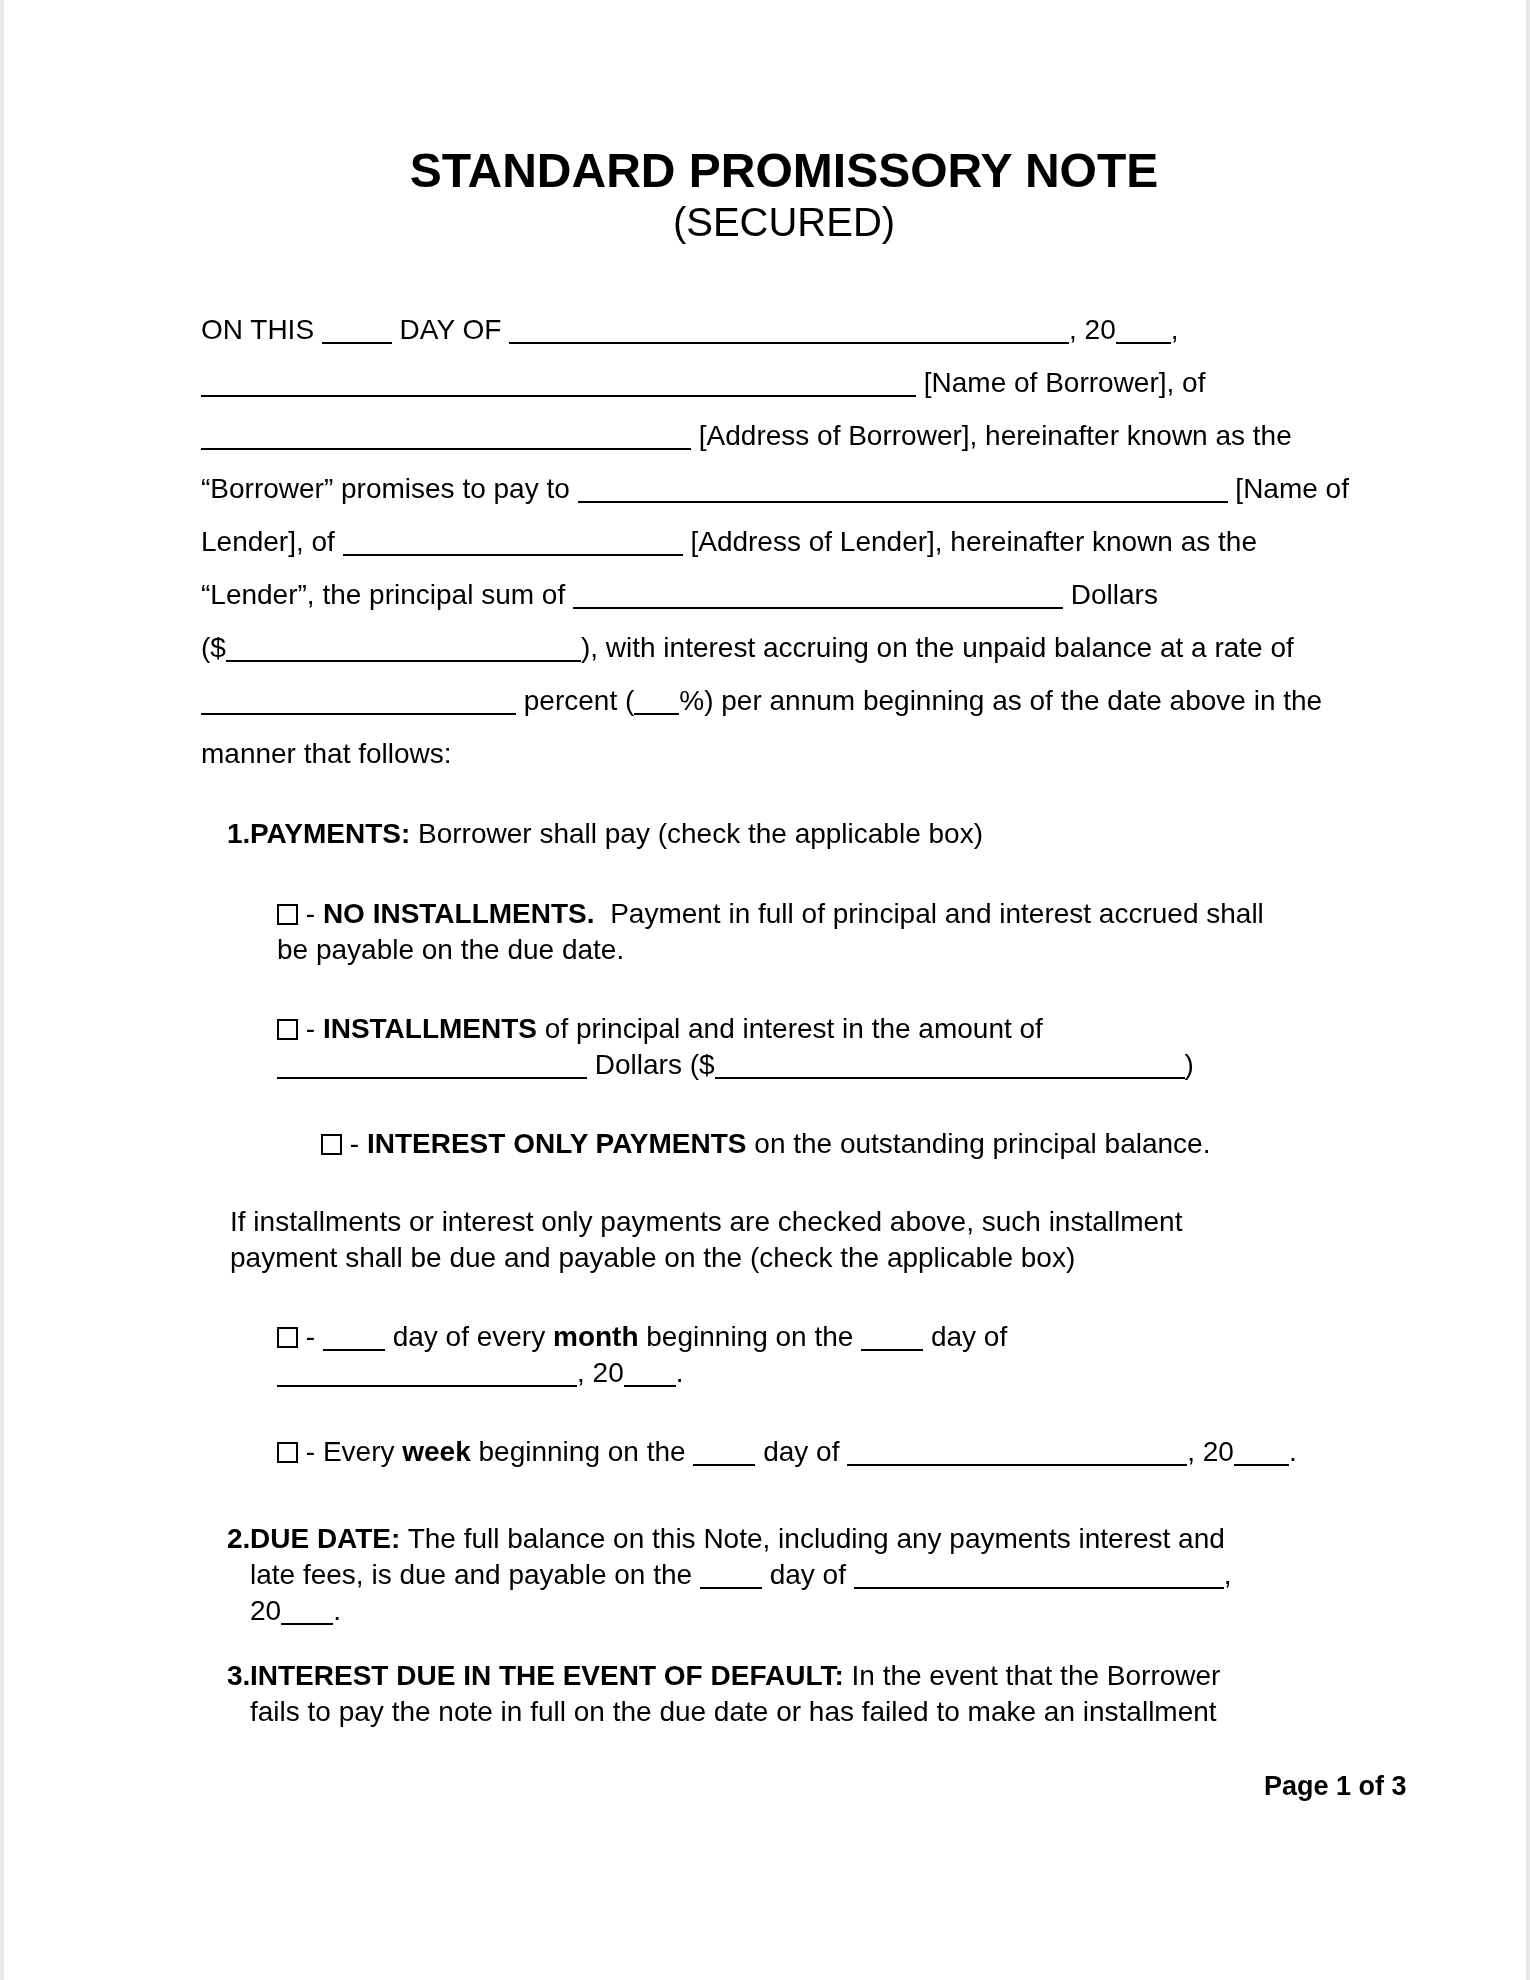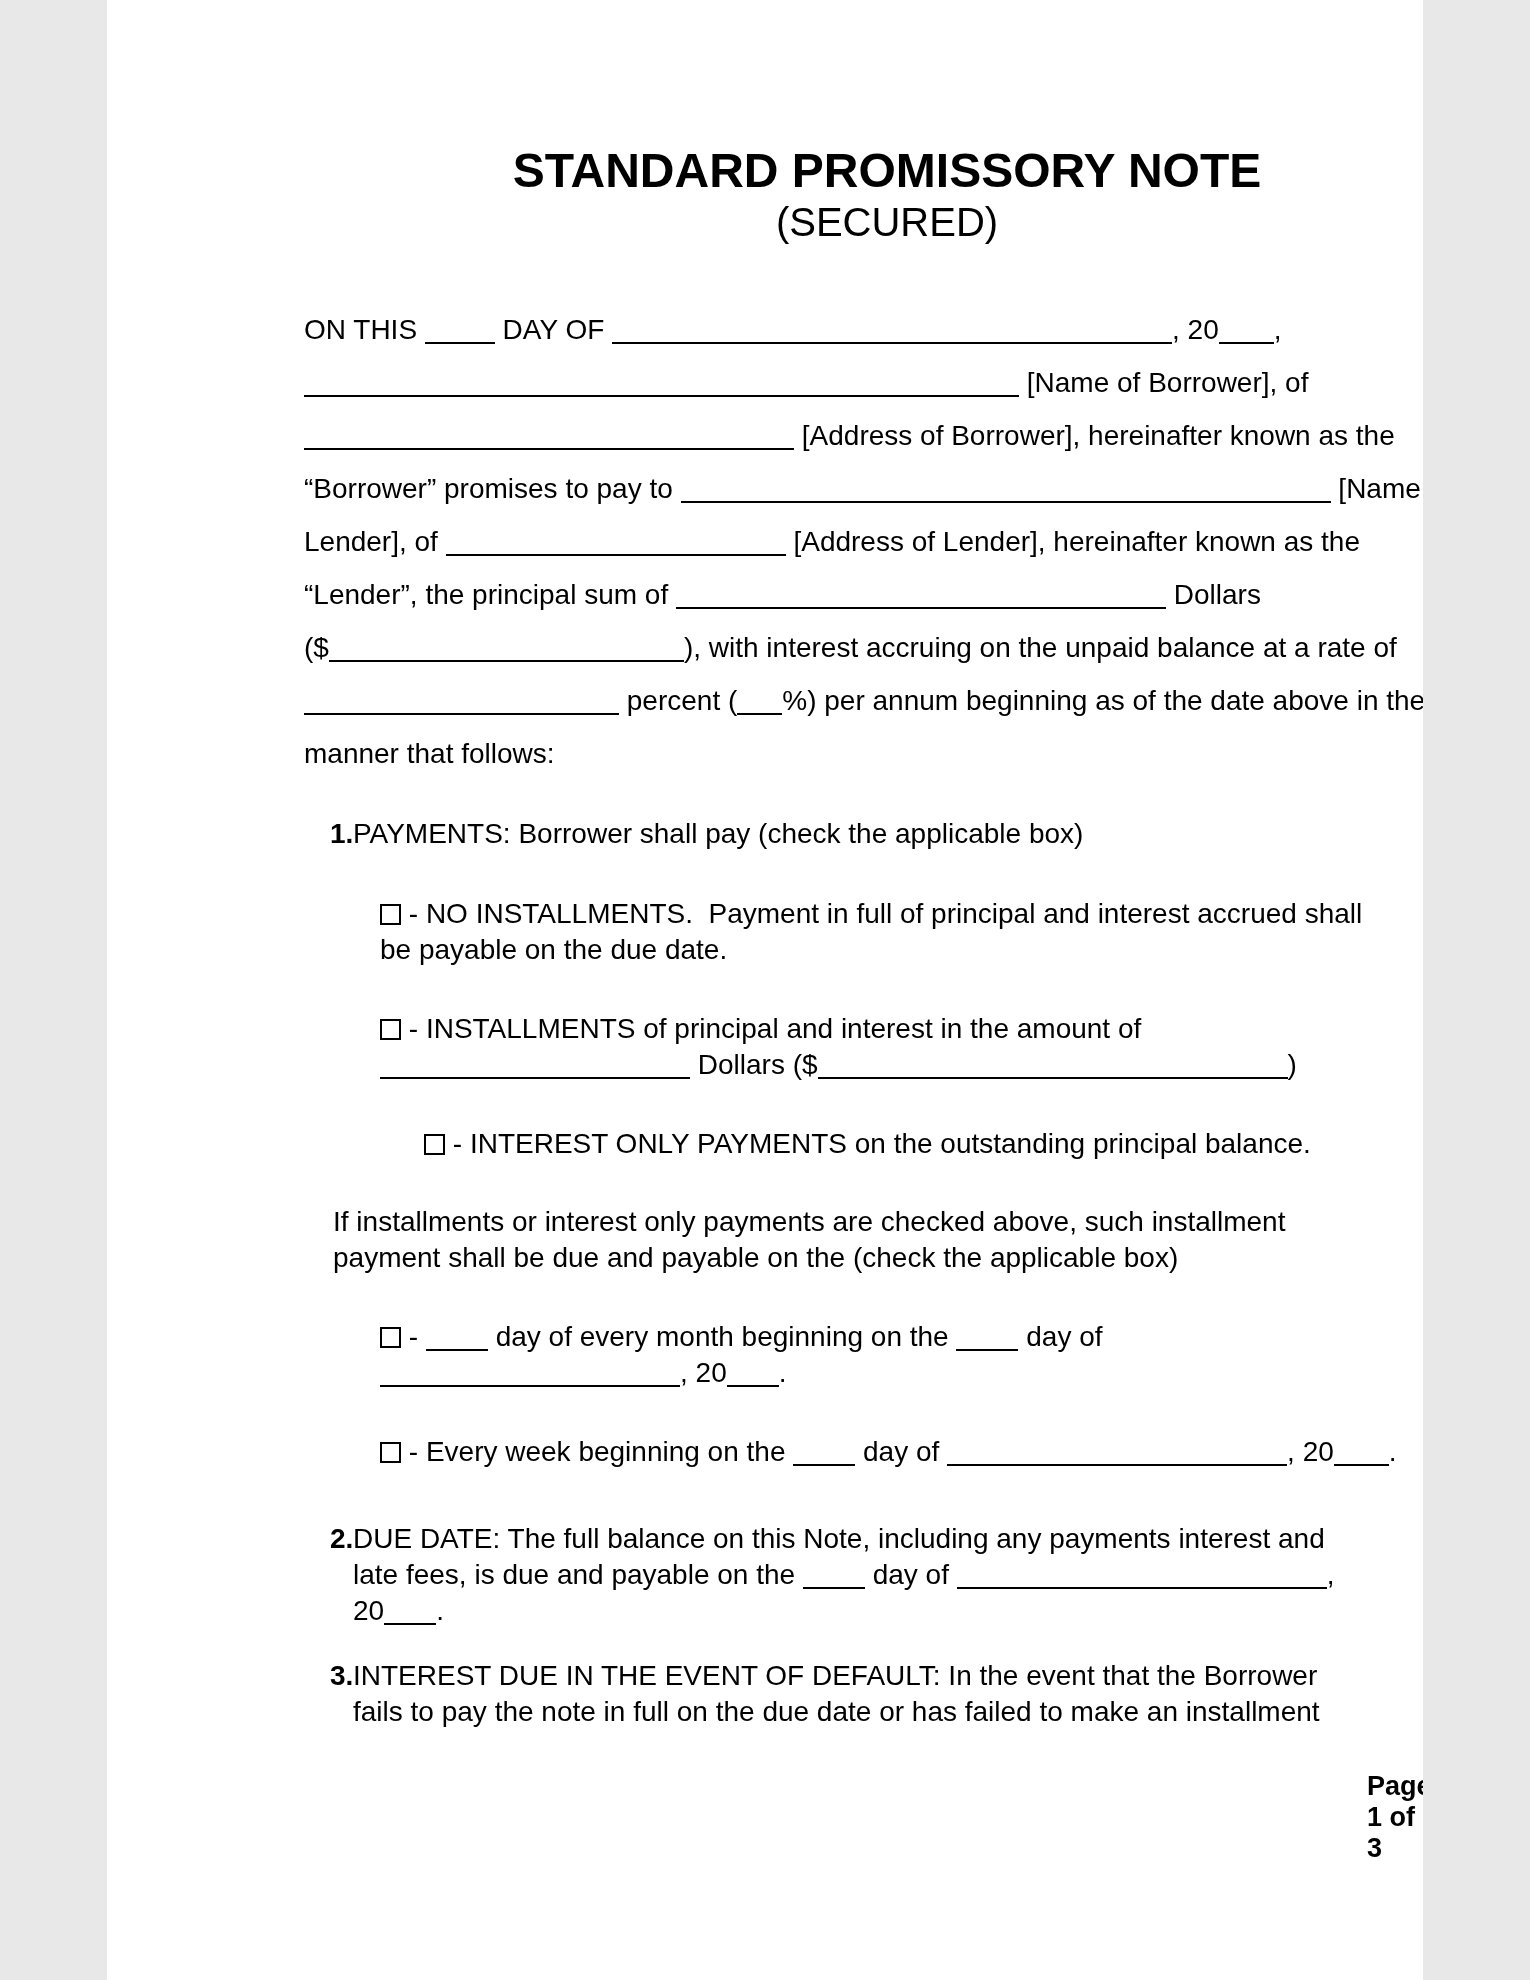--- a/index.html
+++ b/index.html
@@ -1,18 +1,18 @@
 <!DOCTYPE html>
 <html><head>
 <meta charset="utf-8">
 <style>
   html,body { margin:0; padding:0; background:#e8e8e8; }
   .page {
     position:relative;
-    width:1316px; height:1980px;
+    width:1522px; height:1980px;
     margin:0 auto;
     background:#ffffff;
     color:#000000;
     font-family:"Liberation Sans","DejaVu Sans",sans-serif;
     font-size:28px;
     overflow:hidden;
   }
   .doc-title {
     position:absolute; top:142px; left:15px; width:1530px;
     text-align:center;
@@ -36,21 +36,21 @@
   .schedule-intro { top:1204px; left:226px; line-height:36px; }
   .cb-monthly { top:1319px; }
   .cb-weekly { top:1434px; }
   .item-due-date { top:1521px; left:246px; }
   .item-default { top:1658px; left:246px; }
   .page-number {
     position:absolute; top:1771px; left:1260px;
     font-size:27px; line-height:31px;font-weight:bold;
   }
   .ln { white-space:pre; }
-  .b { font-weight:normal; }
+  .b { font-weight:bold; }
   .num {
     position:absolute; left:-23px; top:0;
     font-weight:bold; line-height:36px; white-space:pre;
   }
   .u {
     display:inline-block;
     height:5px;
     border-bottom:2px solid #000;
     vertical-align:-5px;
   }

